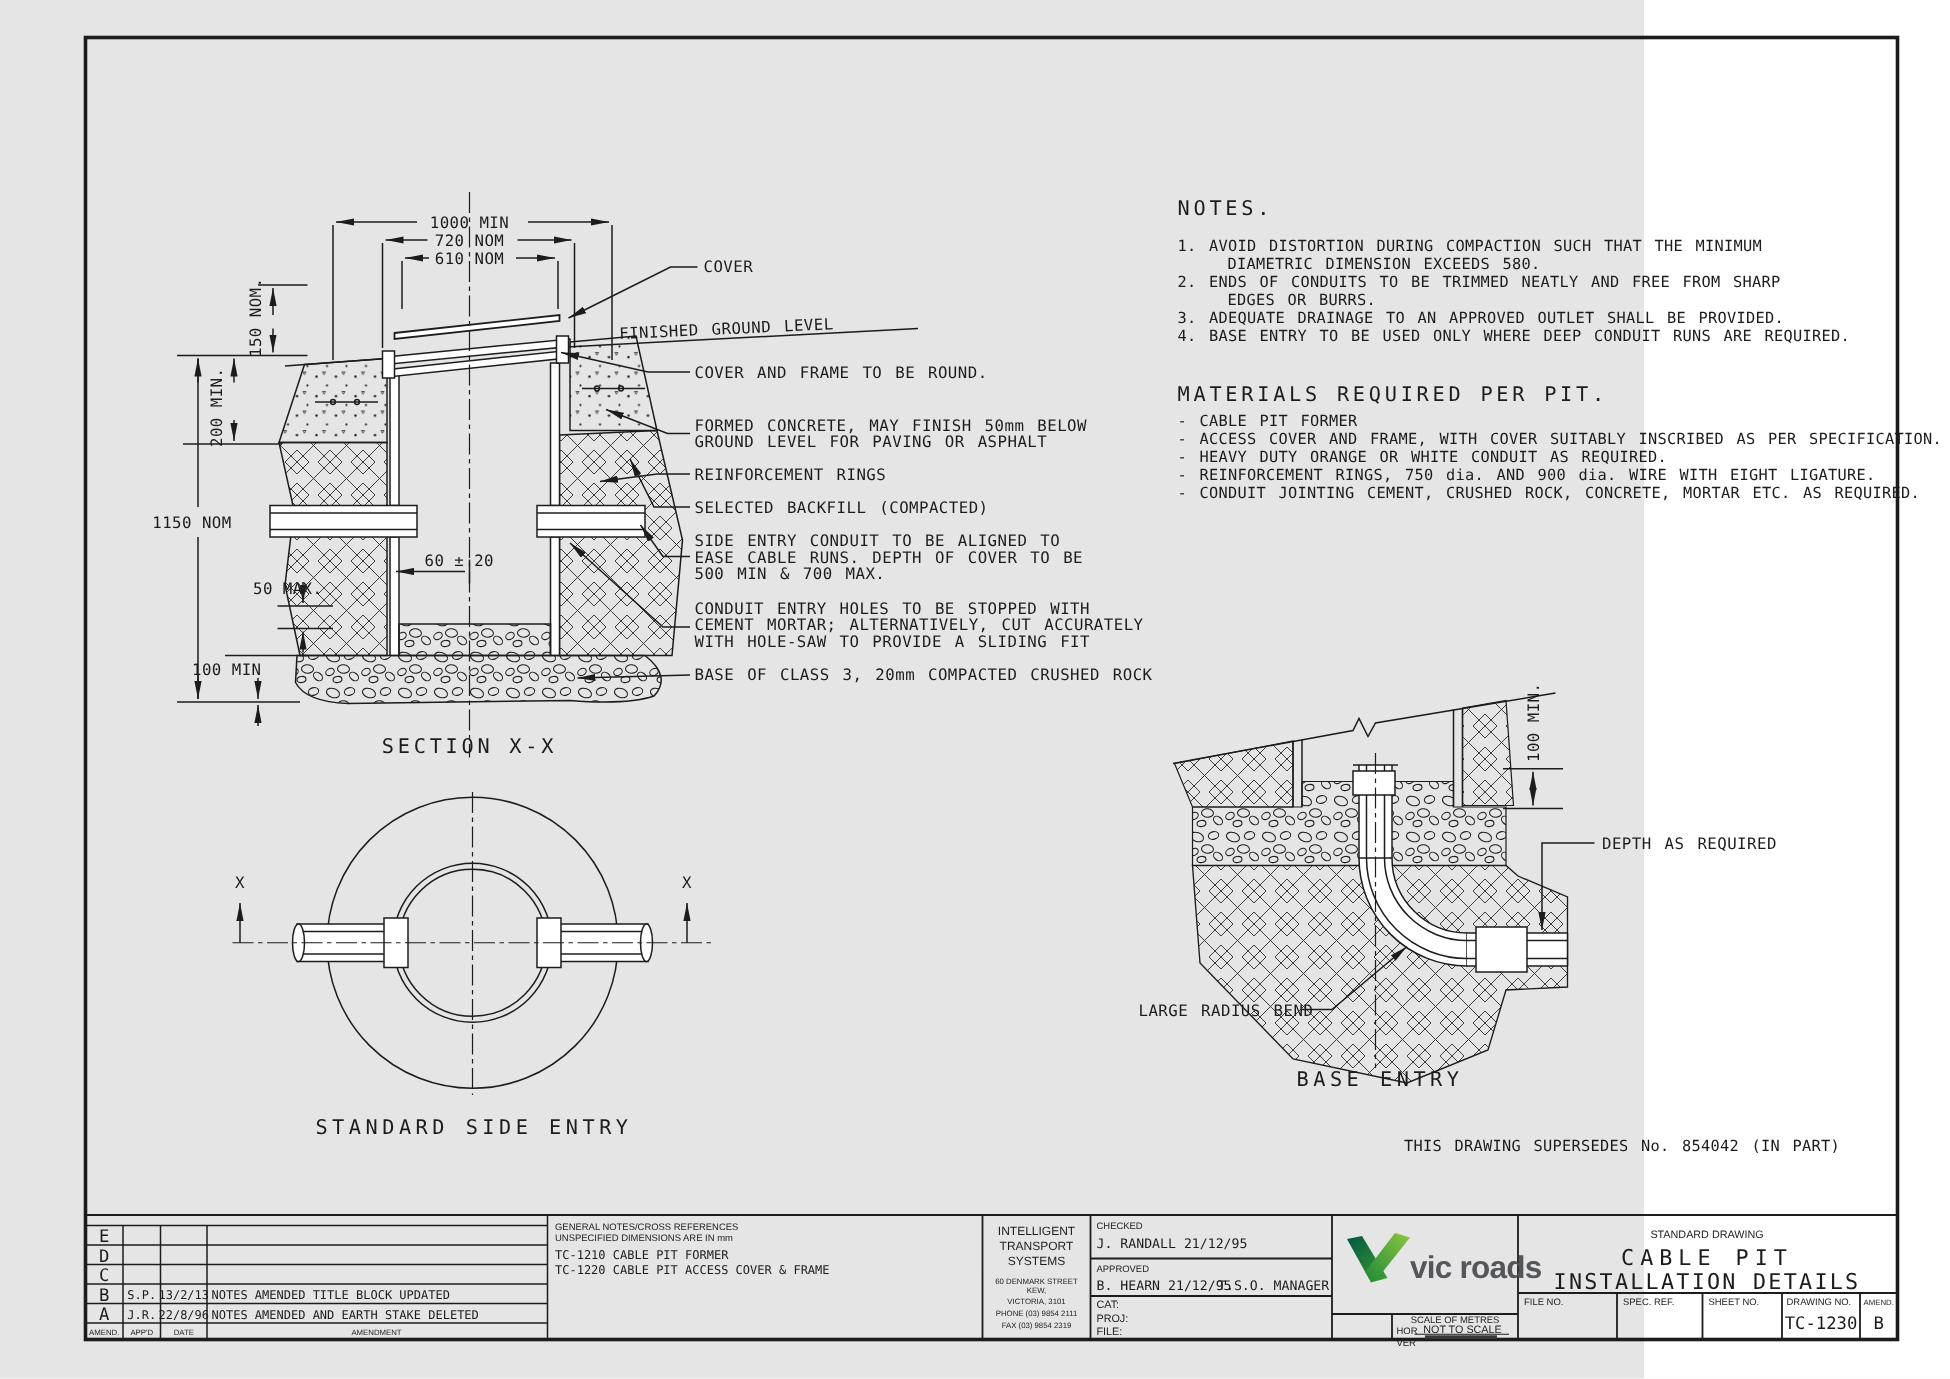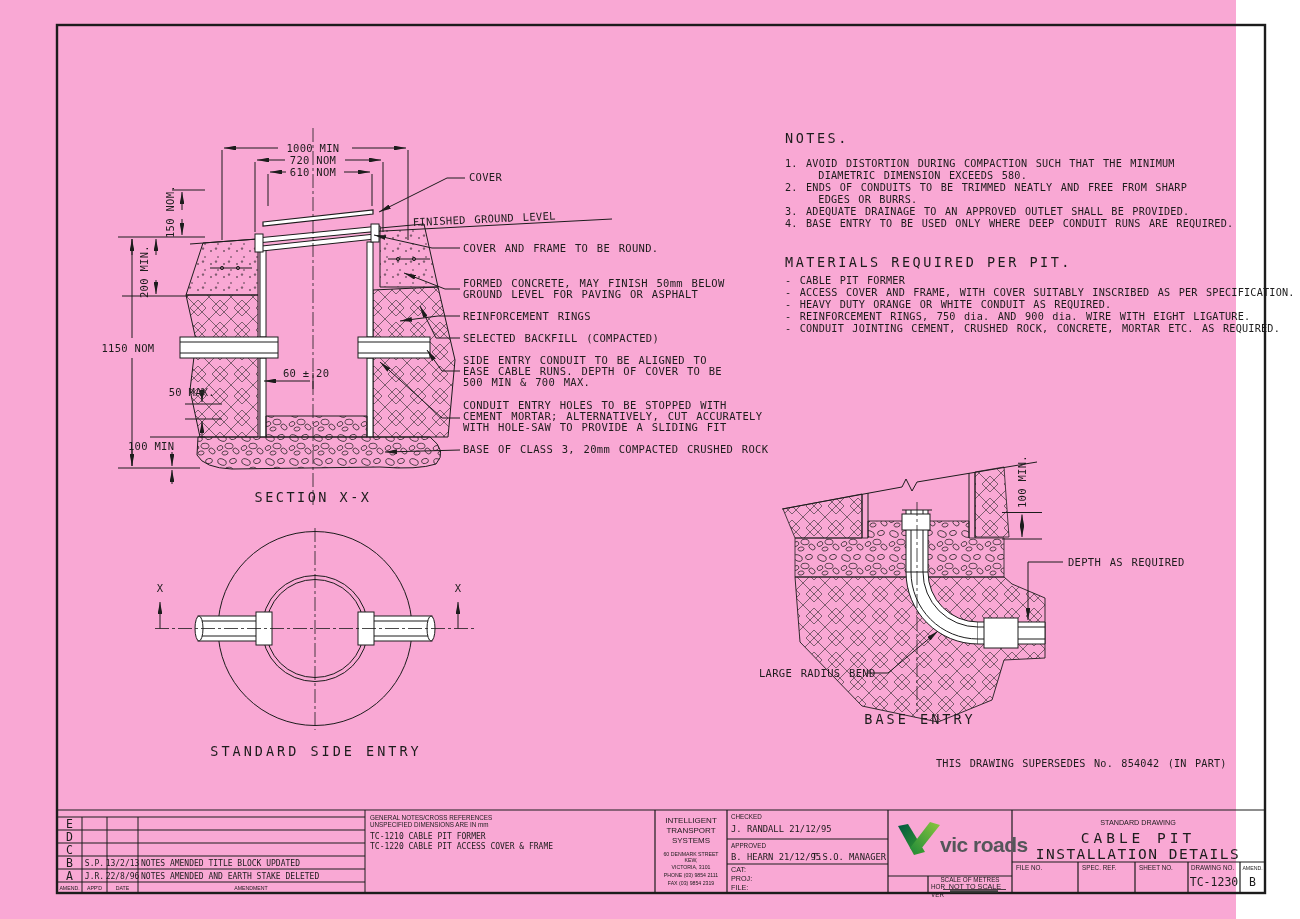--- a/index.html
+++ b/index.html
@@ -1,16 +1,16 @@
 <!DOCTYPE html>
 <html><head>
 <meta charset="utf-8">
 <style>
   html,body{margin:0;padding:0;background:#ffffff;width:1300px;height:919px;overflow:hidden;}
-  .sheet{position:relative;width:1236px;height:919px;background:#f9a8d4;
+  .sheet{position:relative;width:1096px;height:919px;background:#e5e5e5;
          font-family:"DejaVu Sans Mono",monospace;color:#1a1a1a;}
   svg text{fill:#1c1c1c;}
   .t   {font-family:"DejaVu Sans Mono",monospace;font-size:10.5px;letter-spacing:.3px;word-spacing:2px;}
   .tn  {font-family:"DejaVu Sans Mono",monospace;font-size:10.2px;letter-spacing:.2px;word-spacing:2px;}
   .th  {font-family:"DejaVu Sans Mono",monospace;font-size:13.5px;letter-spacing:2.5px;}
   .cap {font-family:"DejaVu Sans Mono",monospace;font-size:13.5px;letter-spacing:3px;}
   .dim {font-family:"DejaVu Sans Mono",monospace;font-size:10.5px;letter-spacing:.3px;}
   .tb6 {font-family:"Liberation Sans",sans-serif;font-size:6.3px;}
   .tb5 {font-family:"Liberation Sans",sans-serif;font-size:5.2px;}
   .tb7 {font-family:"Liberation Sans",sans-serif;font-size:7.2px;}

